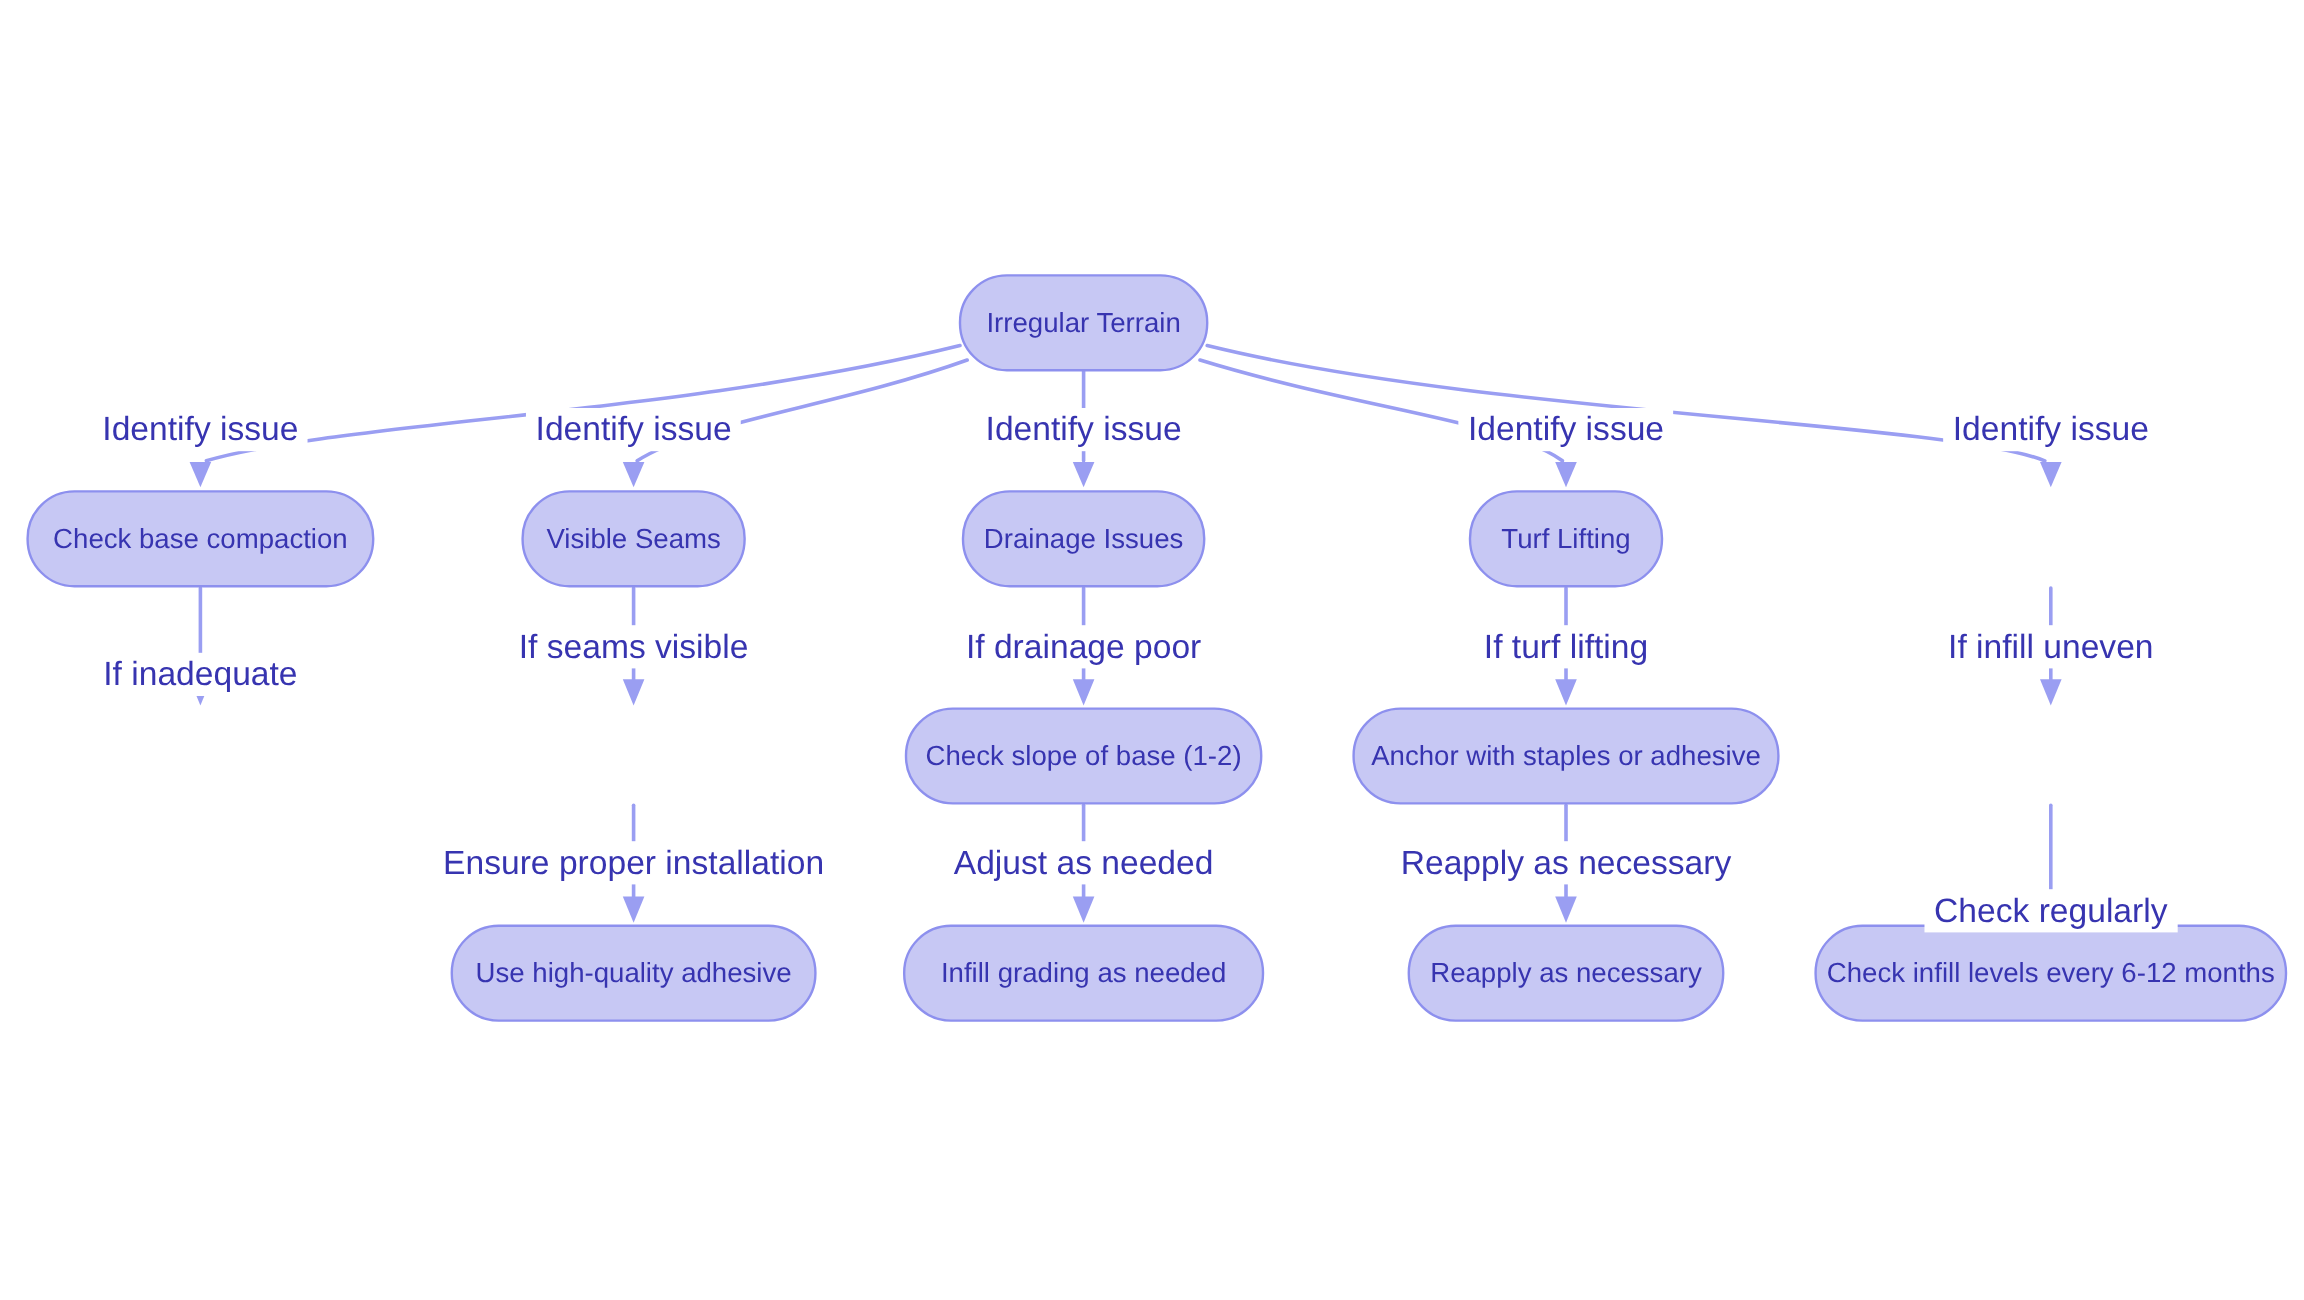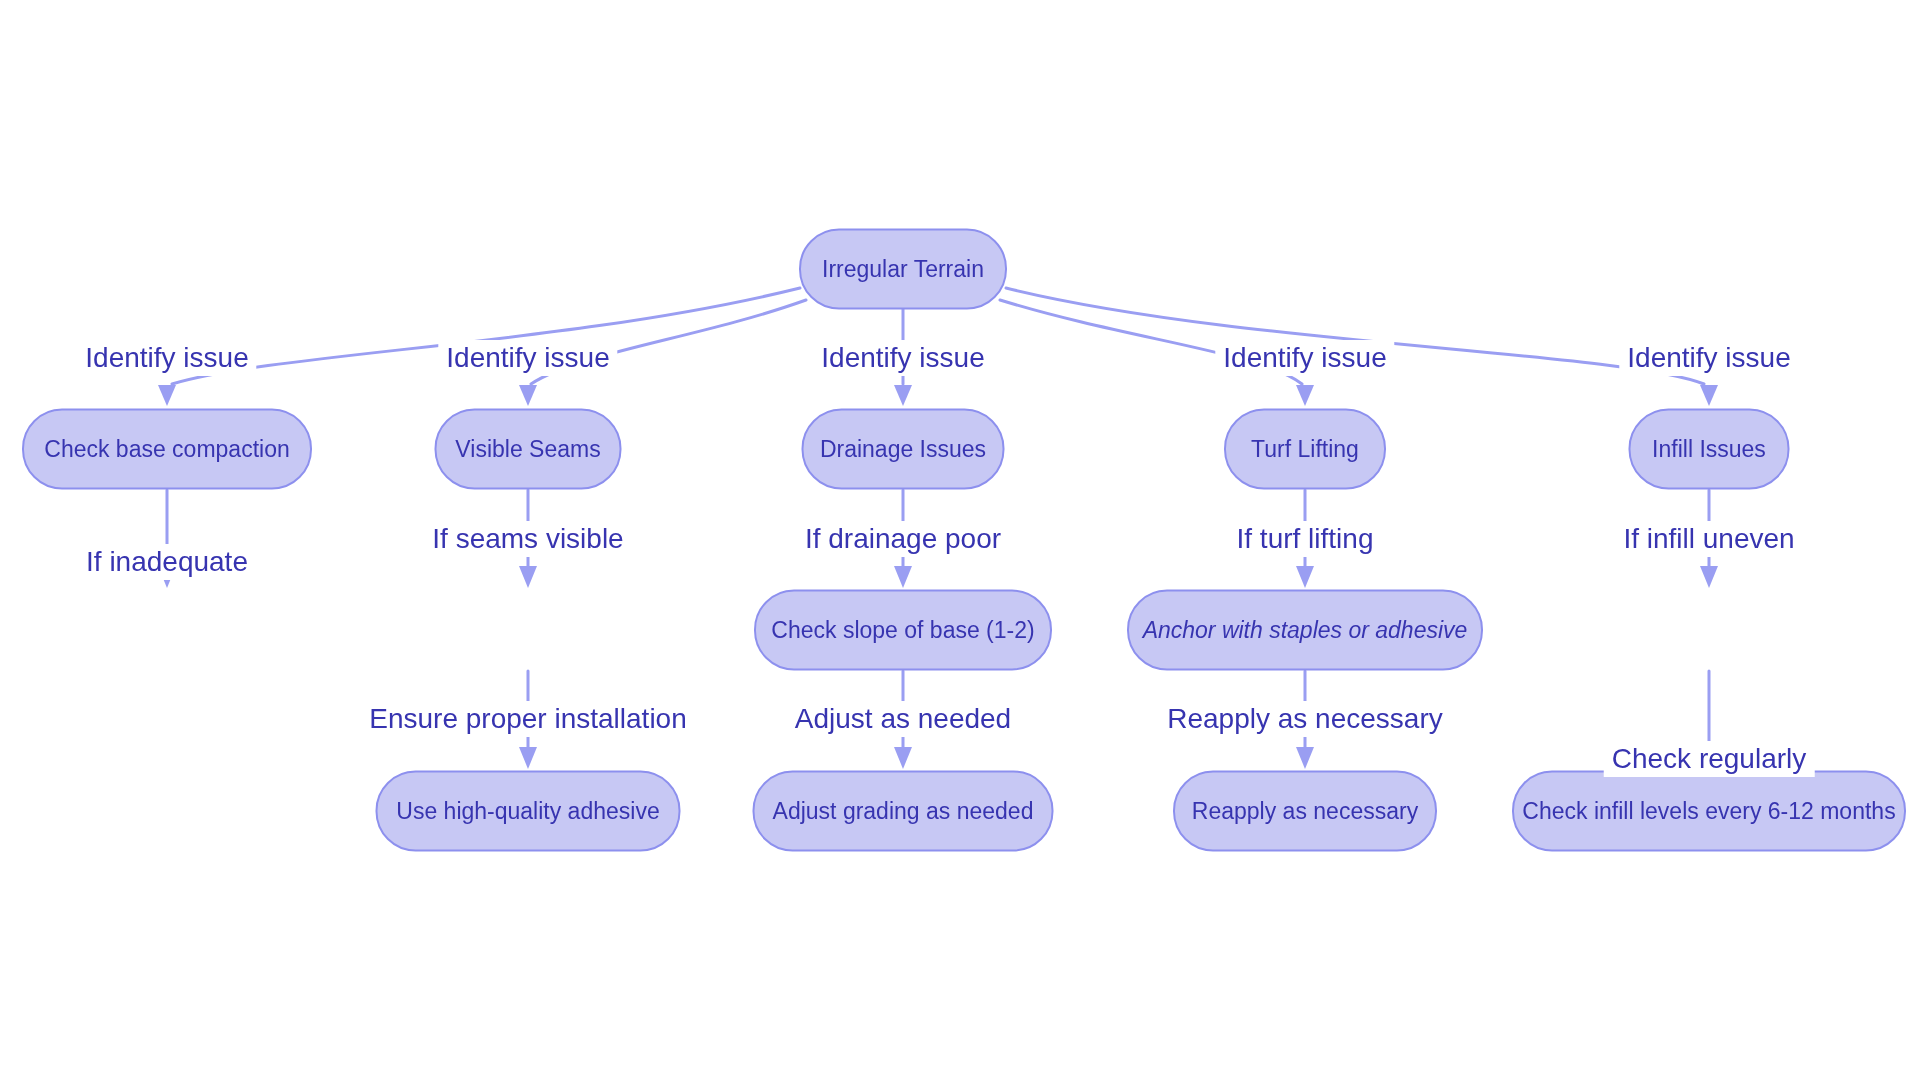--- a/index.html
+++ b/index.html
@@ -115,34 +115,33 @@
   <div class="edge-label" style="left:167px; top:358px;">Identify issue</div>
   <div class="edge-label" style="left:528px; top:358px;">Identify issue</div>
   <div class="edge-label" style="left:903px; top:358px;">Identify issue</div>
   <div class="edge-label" style="left:1305px; top:358px;">Identify issue</div>
   <div class="edge-label" style="left:1709px; top:358px;">Identify issue</div>
 
   <div class="node" style="left:167px; top:449px; width:290px;">Check base compaction</div>
   <div class="node" style="left:528px; top:449px; width:187px;">Visible Seams</div>
   <div class="node" style="left:903px; top:449px; width:203px;">Drainage Issues</div>
   <div class="node" style="left:1305px; top:449px; width:162px;">Turf Lifting</div>
-  <div class="node" style="left:1709px; top:449px; width:161px;">Infill Issues</div>
 
   <div class="edge-label" style="left:167px; top:562px;">If inadequate</div>
   <div class="edge-label" style="left:528px; top:539px;">If seams visible</div>
   <div class="edge-label" style="left:903px; top:539px;">If drainage poor</div>
   <div class="edge-label" style="left:1305px; top:539px;">If turf lifting</div>
   <div class="edge-label" style="left:1709px; top:539px;">If infill uneven</div>
 
   <div class="node" style="left:903px; top:630px; width:298px;">Check slope of base (1-2)</div>
-  <div class="node" style="left:1305px; top:630px; width:356px;font-style:italic;">Anchor with staples or adhesive</div>
+  <div class="node" style="left:1305px; top:630px; width:356px;">Anchor with staples or adhesive</div>
 
   <div class="edge-label" style="left:528px; top:719px;">Ensure proper installation</div>
   <div class="edge-label" style="left:903px; top:719px;">Adjust as needed</div>
   <div class="edge-label" style="left:1305px; top:719px;">Reapply as necessary</div>
   <div class="edge-label" style="left:1709px; top:719px;margin-top:40px;">Check regularly</div>
 
   <div class="node" style="left:528px; top:811px; width:305px;">Use high-quality adhesive</div>
-  <div class="node" style="left:903px; top:811px; width:301px;">Adjust grading as needed</div>
+  <div class="node" style="left:903px; top:811px; width:301px;">Infill grading as needed</div>
   <div class="node" style="left:1305px; top:811px; width:264px;">Reapply as necessary</div>
   <div class="node" style="left:1709px; top:811px; width:394px;">Check infill levels every 6-12 months</div>
 
 </div>
 
 </body></html>

